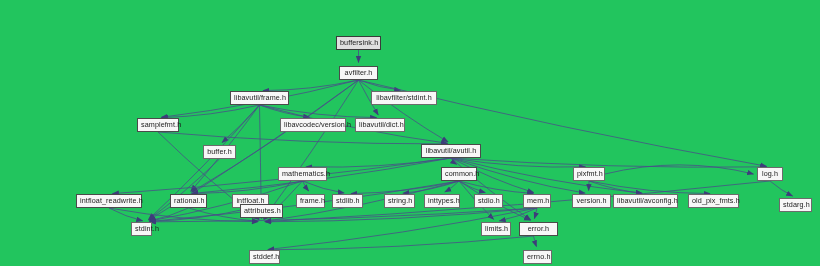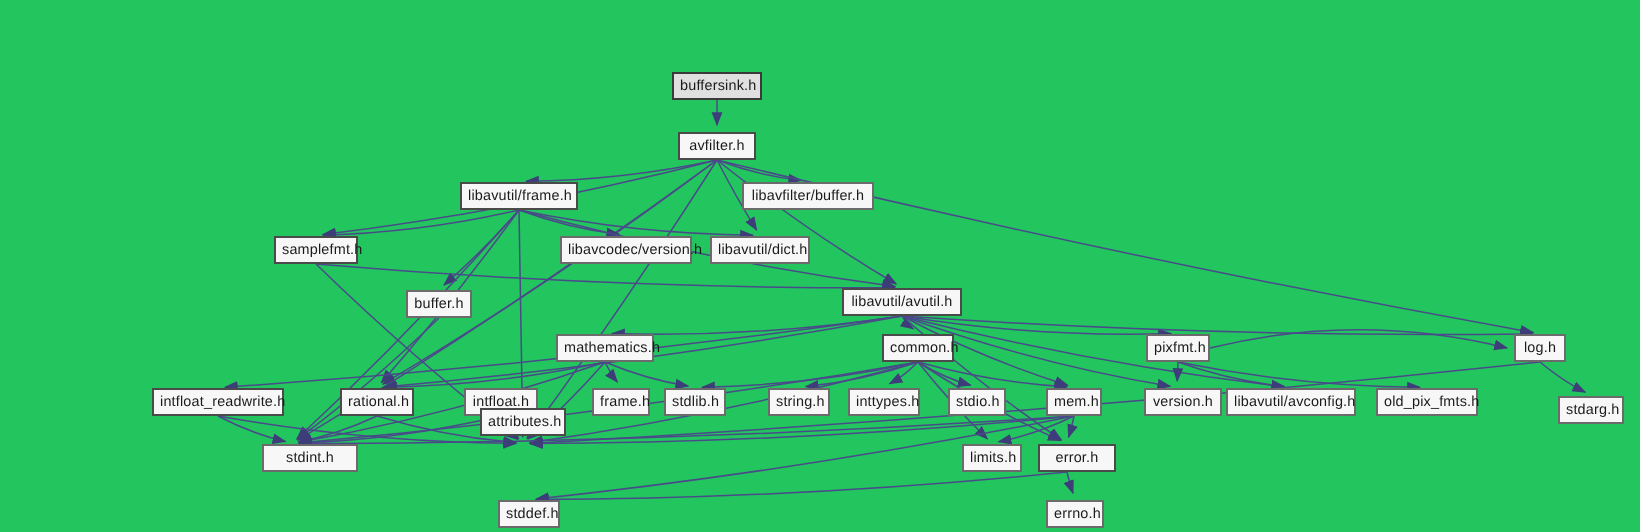--- a/index.html
+++ b/index.html
@@ -121,21 +121,21 @@
         <path d="M188.5,208.0 Q168.9,217.2 149.3,220.9" marker-end="url(#arrow)"></path>
         <path d="M188.5,208.0 Q223.3,218.6 258.1,221.3" marker-end="url(#arrow)"></path>
         <path d="M250.5,208.0 Q200.0,219.9 149.5,221.5" marker-end="url(#arrow)"></path>
         <path d="M250.5,208.0 Q254.9,215.1 259.3,219.2" marker-end="url(#arrow)"></path>
       </g>
   </svg>
   <div id="nodes">
       <div class="gnode root" style="left: 336px; top: 36px; width: 45px;">buffersink.h</div>
       <div class="gnode thick" style="left: 339px; top: 66px; width: 39px;">avfilter.h</div>
       <div class="gnode thick" style="left: 230px; top: 91px; width: 59px;">libavutil/frame.h</div>
-      <div class="gnode" style="left: 371px; top: 91px; width: 66px;">libavfilter/buffer.h</div>
+      <div class="gnode" style="left: 371px; top: 91px; width: 66px;">libavfilter/stdint.h</div>
       <div class="gnode thick" style="left: 137px; top: 118px; width: 42px;">samplefmt.h</div>
       <div class="gnode" style="left: 280px; top: 118px; width: 66px;">libavcodec/version.h</div>
       <div class="gnode" style="left: 355px; top: 118px; width: 50px;">libavutil/dict.h</div>
       <div class="gnode" style="left: 203px; top: 145px; width: 33px;">buffer.h</div>
       <div class="gnode thick" style="left: 421px; top: 144px; width: 60px;">libavutil/avutil.h</div>
       <div class="gnode" style="left: 757px; top: 167px; width: 26px;">log.h</div>
       <div class="gnode" style="left: 573px; top: 167px; width: 32px;">pixfmt.h</div>
       <div class="gnode" style="left: 278px; top: 167px; width: 49px;">mathematics.h</div>
       <div class="gnode thick" style="left: 441px; top: 167px; width: 36px;">common.h</div>
       <div class="gnode thick" style="left: 76px; top: 194px; width: 66px;">intfloat_readwrite.h</div>
@@ -144,20 +144,20 @@
       <div class="gnode" style="left: 296px; top: 194px; width: 29px;">frame.h</div>
       <div class="gnode" style="left: 332px; top: 194px; width: 31px;">stdlib.h</div>
       <div class="gnode" style="left: 384px; top: 194px; width: 31px;">string.h</div>
       <div class="gnode" style="left: 424px; top: 194px; width: 36px;">inttypes.h</div>
       <div class="gnode" style="left: 474px; top: 194px; width: 29px;">stdio.h</div>
       <div class="gnode" style="left: 523px; top: 194px; width: 28px;">mem.h</div>
       <div class="gnode" style="left: 572px; top: 194px; width: 39px; text-align: center;">version.h</div>
       <div class="gnode" style="left: 613px; top: 194px; width: 65px;">libavutil/avconfig.h</div>
       <div class="gnode" style="left: 688px; top: 194px; width: 51px;">old_pix_fmts.h</div>
       <div class="gnode" style="left: 779px; top: 198px; width: 33px;">stdarg.h</div>
-      <div class="gnode" style="left: 131px; top: 222px; width: 48px;">stdint.h</div>
+      <div class="gnode" style="left: 131px; top: 222px; width: 21px;">stdint.h</div>
       <div class="gnode thick" style="left: 240px; top: 204px; width: 43px;">attributes.h</div>
       <div class="gnode" style="left: 481px; top: 222px; width: 30px;">limits.h</div>
       <div class="gnode thick" style="left: 519px; top: 222px; width: 39px;">error.h</div>
       <div class="gnode" style="left: 249px; top: 250px; width: 31px;">stddef.h</div>
       <div class="gnode" style="left: 523px; top: 250px; width: 29px;">errno.h</div>
     </div>
 </div>
 
 </body></html>

